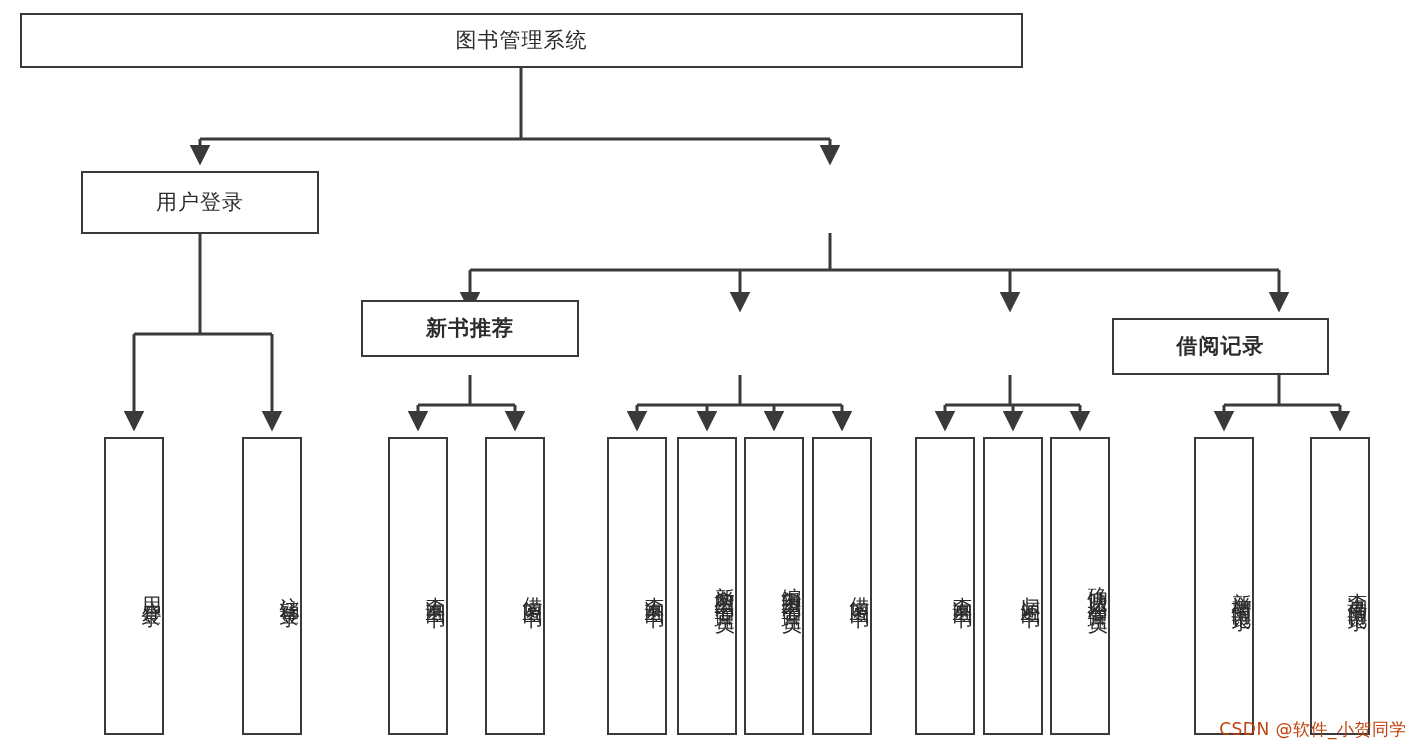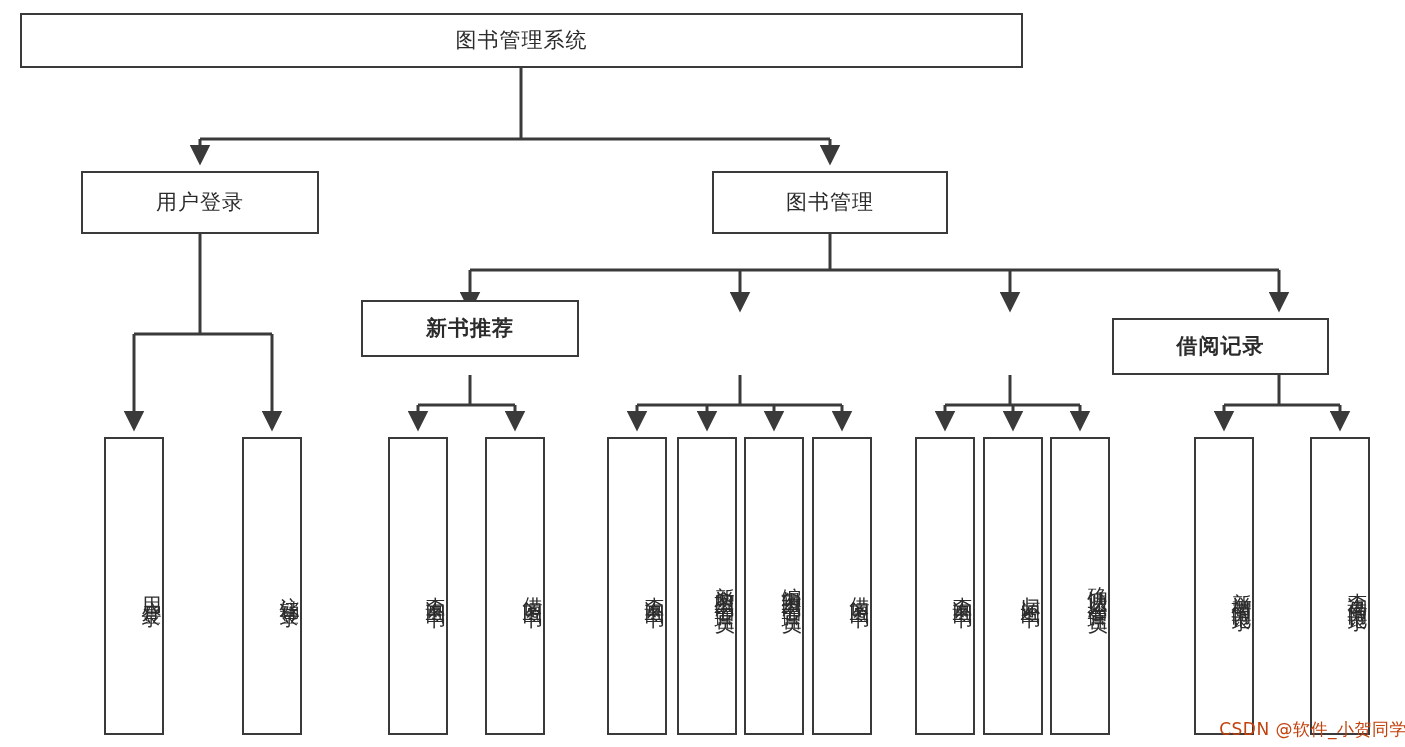--- a/index.html
+++ b/index.html
@@ -117,21 +117,20 @@
       <path d="M 1279 375 L 1279 405"></path>
       <path d="M 1224 405 L 1340 405"></path>
       <path d="M 1224 405 L 1224 428" marker-end="url(#arrow)"></path>
       <path d="M 1340 405 L 1340 428" marker-end="url(#arrow)"></path>
     </g>
   </svg>
 
   <div class="node horiz" style="left: 20px; top: 13px; width: 1003px; height: 55px;">图书管理系统</div>
 
   <div class="node horiz" style="left: 81px; top: 171px; width: 238px; height: 63px;">用户登录</div>
-  <div class="node horiz" style="left: 712px; top: 171px; width: 236px; height: 63px;">图书管理</div>
 
   <div class="node horiz" style="left: 361px; top: 300px; width: 218px; height: 57px; font-weight: bold;">新书推荐</div>
   <div class="node horiz" style="left: 1112px; top: 318px; width: 217px; height: 57px; font-weight: bold;">借阅记录</div>
 
   <div class="node vert" style="left: 104px; top: 437px; width: 60px; height: 298px;">
       <span class="vlabel">用户登录</span>
     </div>
   <div class="node vert" style="left: 242px; top: 437px; width: 60px; height: 298px;">
       <span class="vlabel">注销登录</span>
     </div>

